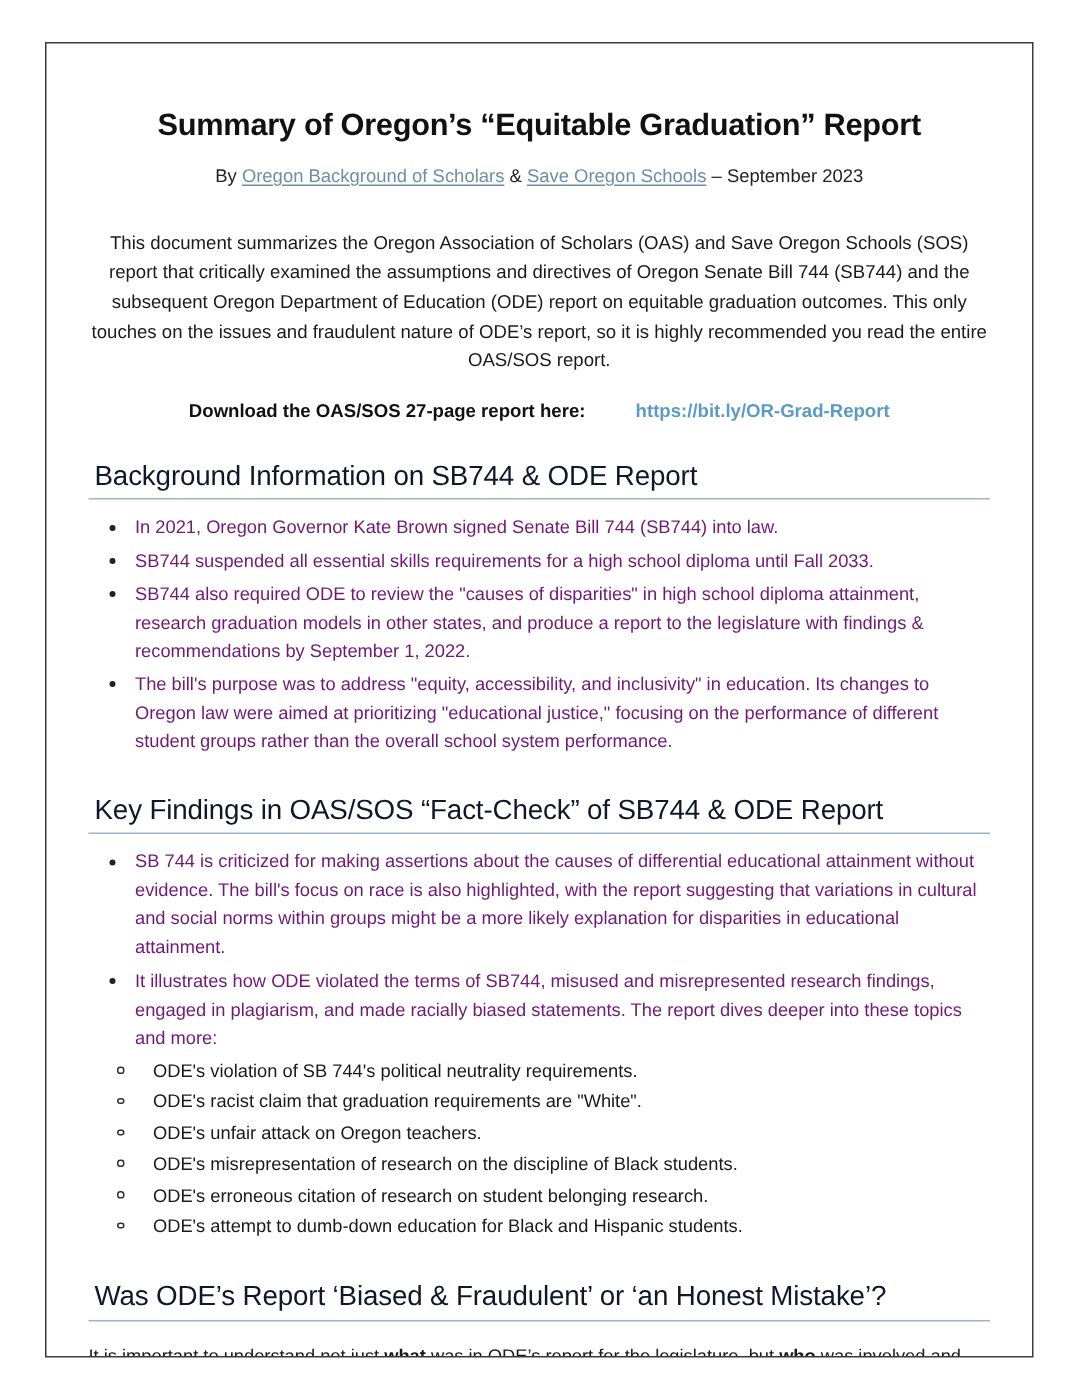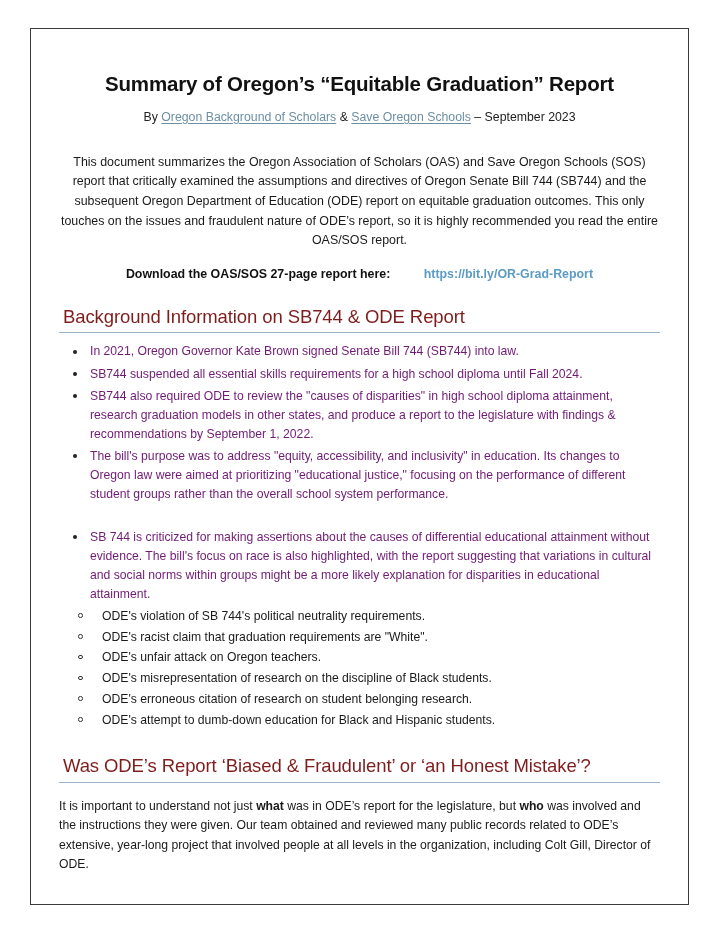--- a/index.html
+++ b/index.html
@@ -77,21 +77,21 @@
     padding-left: 30px;
   }
 
   
   .section {
     margin-top: 24px;
   }
   h2.sec-title {
     font-size: 18.5px;
     font-weight: normal;
-    color: #7f1d1d;
+    color: #0f172a;
     margin: 0 0 0 0;
     padding: 0 0 4px 4px;
     border-bottom: 1.4px solid #9cb3c9;
     line-height: 1.28;
     letter-spacing: -0.1px;
   }
 
   
   ul.bullets {
     list-style: none;
@@ -167,29 +167,31 @@
     <div class="intro">This document summarizes the Oregon Association of Scholars (OAS) and Save Oregon Schools (SOS) report that critically examined the assumptions and directives of Oregon Senate Bill 744 (SB744) and the subsequent Oregon Department of Education (ODE) report on equitable graduation outcomes. This only touches on the issues and fraudulent nature of ODE’s report, so it is highly recommended you read the entire OAS/SOS report.</div>
 
     <div class="download-line">
       <span>Download the OAS/SOS 27-page report here: </span><span class="url">https://bit.ly/OR-Grad-Report</span>
     </div>
 
     <div class="section">
       <h2 class="sec-title">Background Information on SB744 &amp; ODE Report</h2>
       <ul class="bullets">
         <li>In 2021, Oregon Governor Kate Brown signed Senate Bill 744 (SB744) into law.</li>
-        <li>SB744 suspended all essential skills requirements for a high school diploma until Fall 2024.</li>
+        <li>SB744 suspended all essential skills requirements for a high school diploma until Fall 2033.</li>
         <li>SB744 also required ODE to review the "causes of disparities" in high school diploma attainment, research graduation models in other states, and produce a report to the legislature with findings &amp; recommendations by September 1, 2022.</li>
         <li>The bill's purpose was to address "equity, accessibility, and inclusivity" in education. Its changes to Oregon law were aimed at prioritizing "educational justice," focusing on the performance of different student groups rather than the overall school system performance.</li>
       </ul>
     </div>
 
     <div class="section">
+      <h2 class="sec-title">Key Findings in OAS/SOS “Fact-Check” of SB744 &amp; ODE Report</h2>
       <ul class="bullets">
         <li>SB 744 is criticized for making assertions about the causes of differential educational attainment without evidence. The bill's focus on race is also highlighted, with the report suggesting that variations in cultural and social norms within groups might be a more likely explanation for disparities in educational attainment.</li>
+        <li>It illustrates how ODE violated the terms of SB744, misused and misrepresented research findings, engaged in plagiarism, and made racially biased statements. The report dives deeper into these topics and more:</li>
       </ul>
       <ul class="subbullets">
         <li>ODE's violation of SB 744's political neutrality requirements.</li>
         <li>ODE's racist claim that graduation requirements are "White".</li>
         <li>ODE's unfair attack on Oregon teachers.</li>
         <li>ODE's misrepresentation of research on the discipline of Black students.</li>
         <li>ODE's erroneous citation of research on student belonging research.</li>
         <li>ODE's attempt to dumb-down education for Black and Hispanic students.</li>
       </ul>
     </div>

